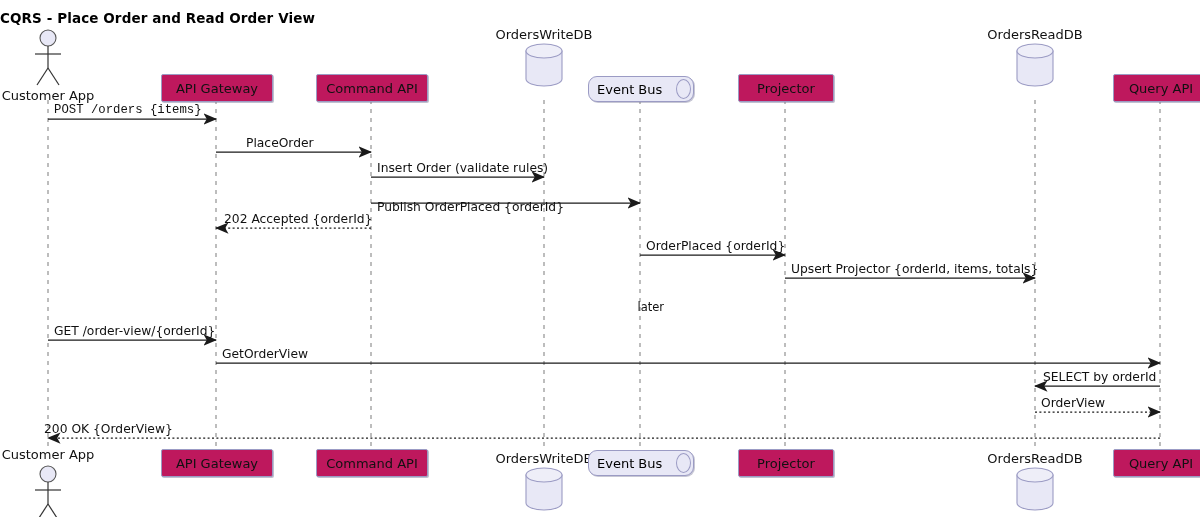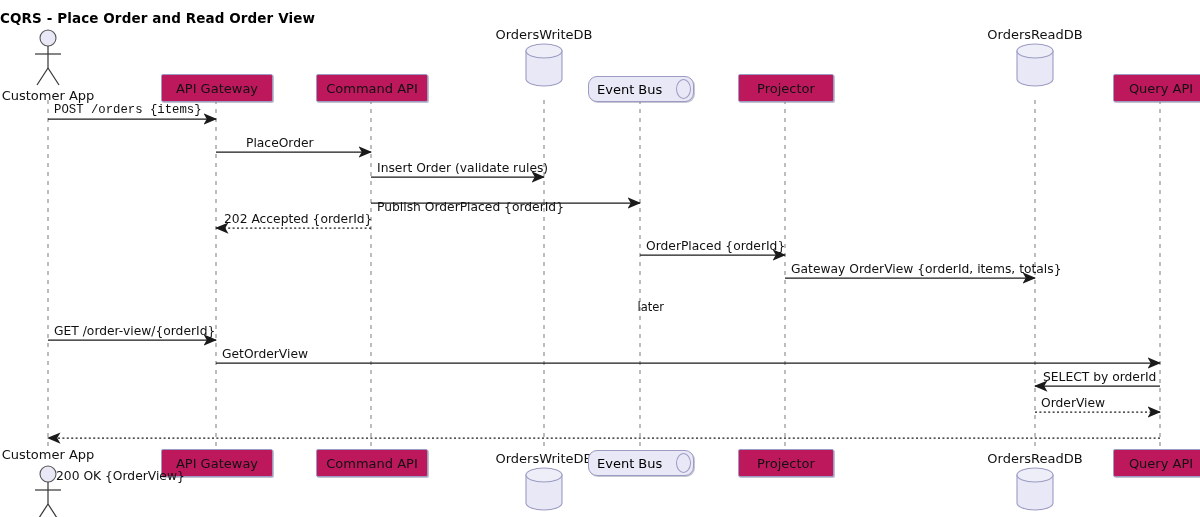--- a/index.html
+++ b/index.html
@@ -134,20 +134,20 @@
     </div>
     <div class="pbox" style="left: 1113px; top: 449px; width: 94px; height: 26px;">
       <span class="boxlabel" style="position: static; width: auto;">Query API</span>
     </div>
     <div class="msg" style="left: 54px; top: 103px; font-family: Liberation Mono, monospace;">POST /orders {items}</div>
     <div class="msg" style="left: 222px; top: 136px; margin-left: 24px;">PlaceOrder</div>
     <div class="msg" style="left: 377px; top: 161px;">Insert Order (validate rules)</div>
     <div class="msg" style="left: 377px; top: 200px;">Publish OrderPlaced {orderId}</div>
     <div class="msg" style="left: 224px; top: 212px;">202 Accepted {orderId}</div>
     <div class="msg" style="left: 646px; top: 239px;">OrderPlaced {orderId}</div>
-    <div class="msg" style="left: 791px; top: 262px;">Gateway OrderView {orderId, items, totals}</div>
+    <div class="msg" style="left: 791px; top: 262px;">Upsert Projector {orderId, items, totals}</div>
     <div class="msg" style="left: 54px; top: 324px;">GET /order-view/{orderId}</div>
     <div class="msg" style="left: 222px; top: 347px;">GetOrderView</div>
     <div class="msg" style="left: 1043px; top: 370px;">SELECT by orderId</div>
     <div class="msg" style="left: 1041px; top: 396px;">OrderView</div>
-    <div class="msg" style="left: 56px; top: 422px; margin-top: 47px;">200 OK {OrderView}</div>
+    <div class="msg" style="left: 44px; top: 422px;">200 OK {OrderView}</div>
     <div class="note" style="left: 544px; top: 292px; width: 120px; text-align: right; margin-top: 8px;">later</div>
   </div>
 
 </body></html>

